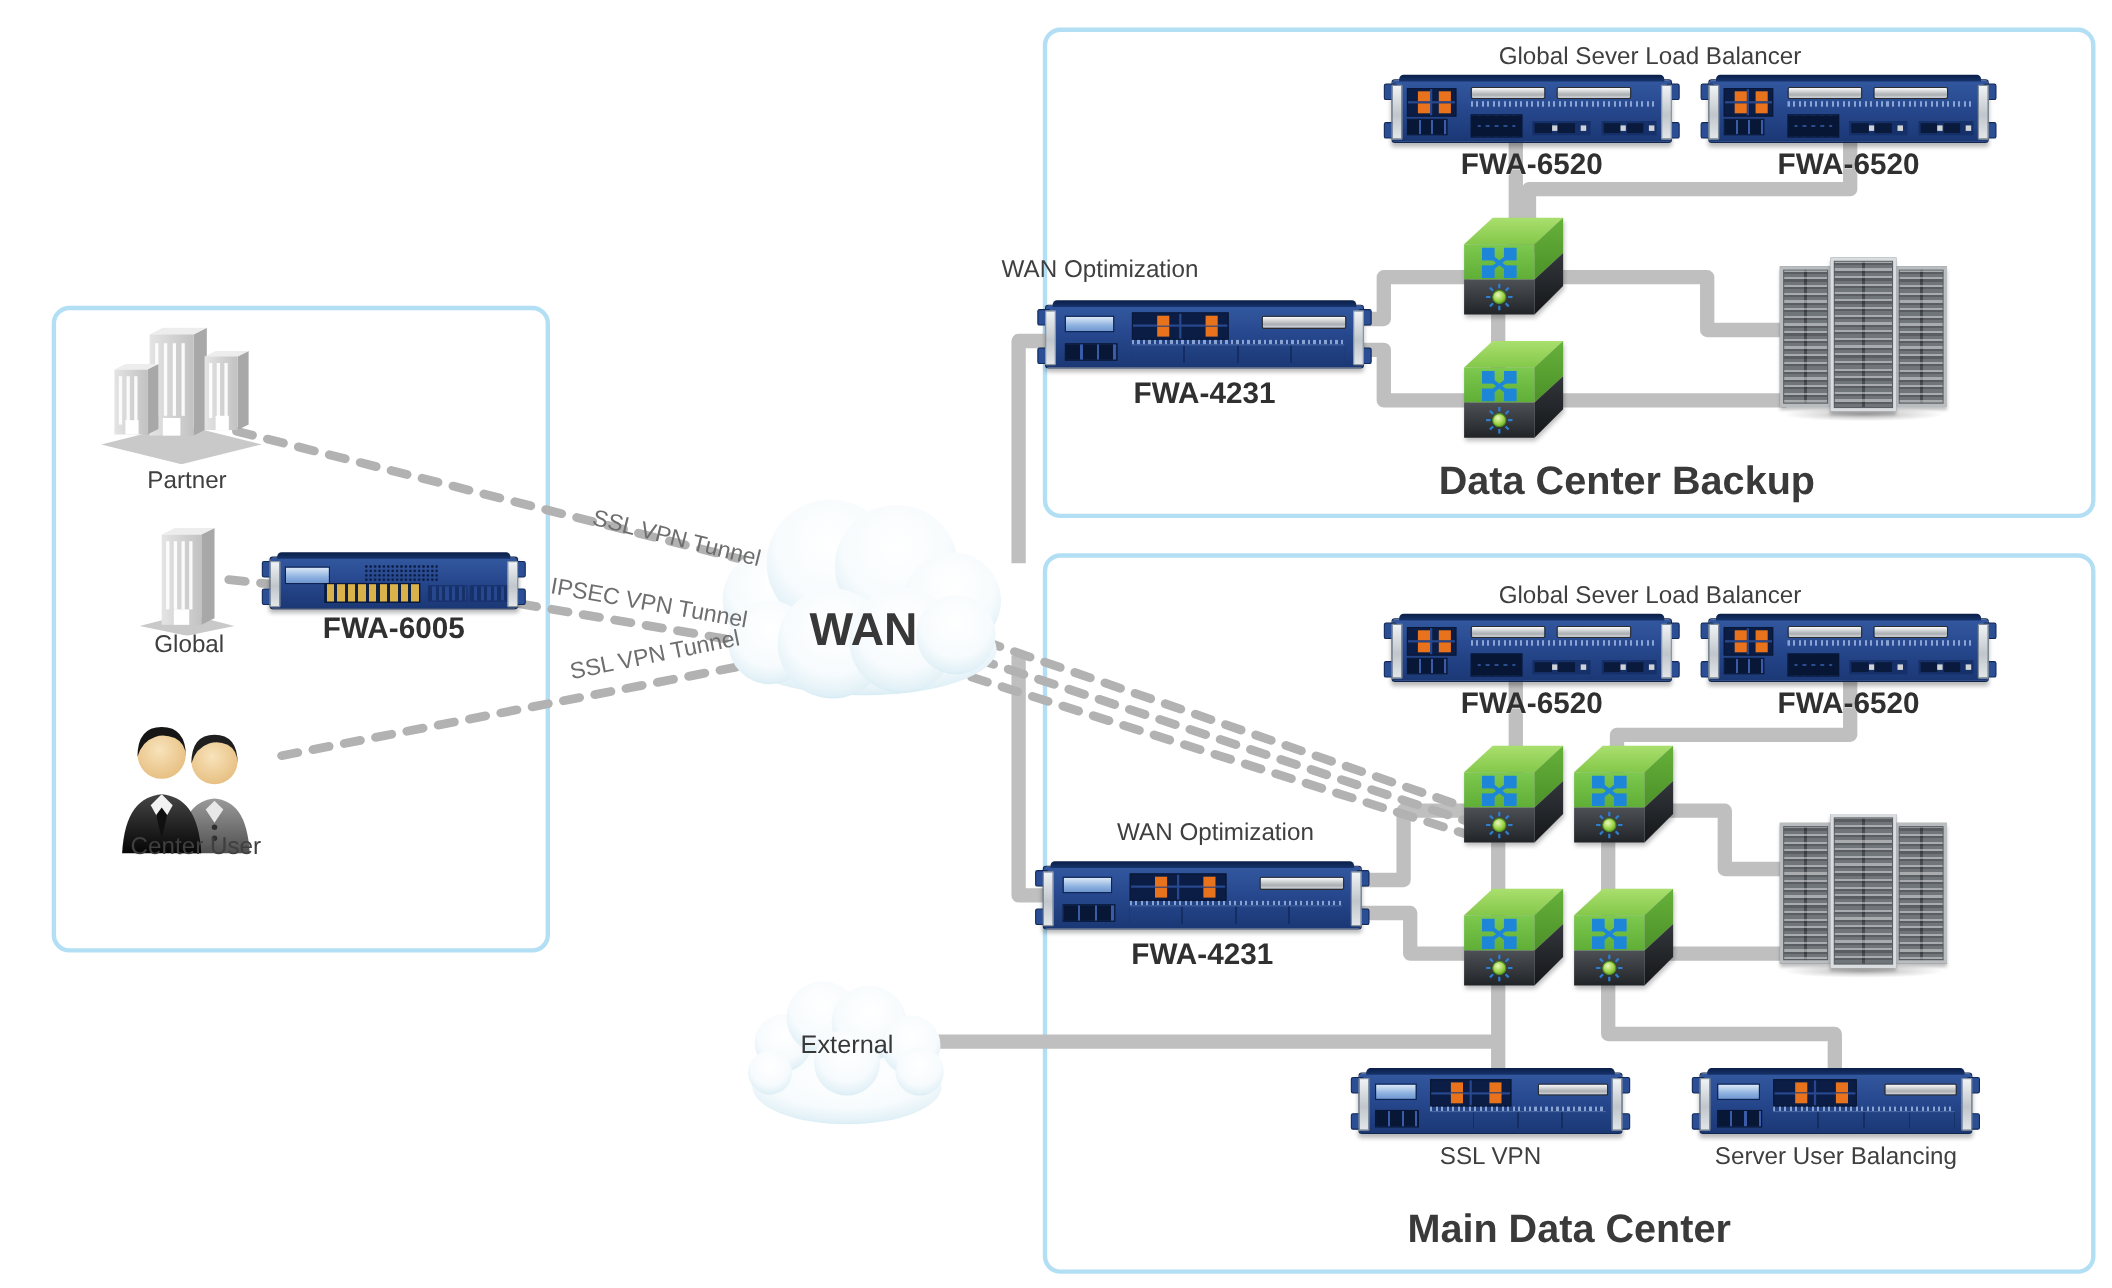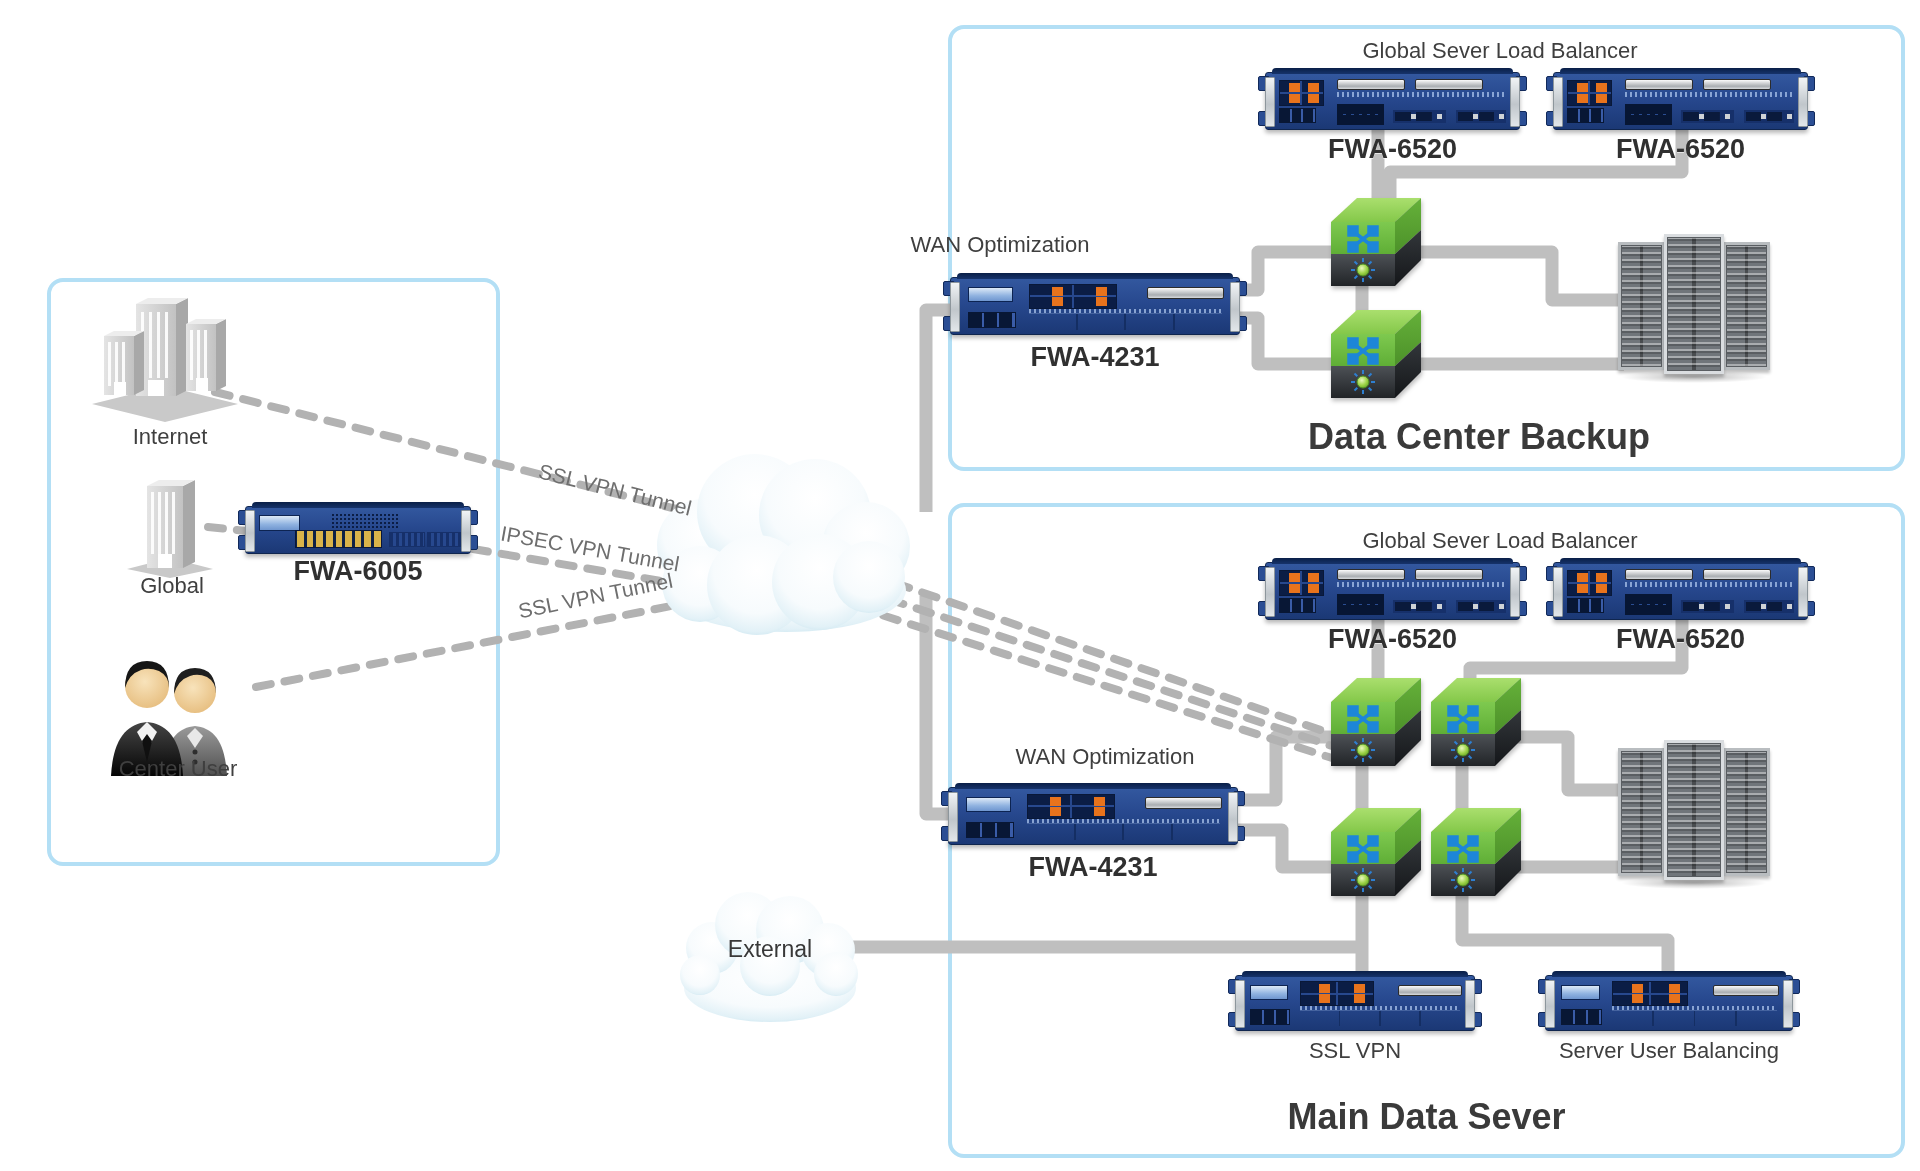--- a/index.html
+++ b/index.html
@@ -207,21 +207,21 @@
     <g>
       <polygon points="126,32 136,27 136,94 126,99" fill="#a8a8a8"></polygon>
       <polygon points="96,32 106,27 136,27 126,32" fill="#ededed"></polygon>
       <rect x="96" y="32" width="30" height="67" fill="url(#gBldg)"></rect>
       <rect x="100" y="38" width="3" height="50" fill="#fff" opacity=".9"></rect>
         <rect x="107" y="38" width="3" height="50" fill="#fff" opacity=".9"></rect>
       <rect x="114" y="38" width="3" height="50" fill="#fff" opacity=".9"></rect>
       <rect x="106" y="86" width="12" height="13" fill="#fff"></rect>
     </g>
   </svg>
-  <div class="lbl" style="left:95px;top:424px;width:150px">Internet</div>
+  <div class="lbl" style="left:95px;top:424px;width:150px">Partner</div>
 
   <svg class="icon" style="left:125px;top:478px" width="90" height="100" viewBox="0 0 90 100">
     <polygon points="45,80 88,91 45,100 2,91" fill="#c9c9c9"></polygon>
     <polygon points="58,8 70,2 70,84 58,90" fill="#a8a8a8"></polygon>
     <polygon points="22,8 34,2 70,2 58,8" fill="#ededed"></polygon>
     <rect x="22" y="8" width="36" height="82" fill="url(#gBldg)"></rect>
     <rect x="26" y="14" width="3" height="62" fill="#fff" opacity=".9"></rect>
       <rect x="33" y="14" width="3" height="62" fill="#fff" opacity=".9"></rect>
     <rect x="40" y="14" width="3" height="62" fill="#fff" opacity=".9"></rect>
       <rect x="47" y="14" width="3" height="62" fill="#fff" opacity=".9"></rect>
@@ -261,20 +261,21 @@
       <path d="M30,40 Q30,13 52,13 Q74,13 74,40 Q74,28 64,23 Q54,19 46,22 Q34,26 30,40 Z" fill="#161616"></path>
     </g>
   </svg>
   <div class="lbl" style="left:88px;top:756px;width:180px">Center User</div>
 
 
   <div class="tunnel" style="left:505px;top:478px;width:220px;transform:rotate(14deg)">SSL VPN Tunnel</div>
   <div class="tunnel" style="left:475px;top:537px;width:230px;transform:rotate(10deg)">IPSEC VPN Tunnel</div>
   <div class="tunnel" style="left:488px;top:584px;width:215px;transform:rotate(-11.5deg)">SSL VPN Tunnel</div>
 
+  <div class="cloudtxt" style="left:655px;top:548px;width:260px;font-size:42px">WAN</div>
   <div class="cloudtxt" style="left:680px;top:936px;width:180px;font-size:23px;font-weight:normal">External</div>
 
   <div class="lbl" style="left:1150px;top:38px;width:700px">Global Sever Load Balancer</div>
 
   <div class="app" style="left:1265px;top:72px;width:255px;height:58px">
     <i class="ear e1"></i>
       <i class="ear e2"></i>
       <i class="ear e3"></i>
       <i class="ear e4"></i>
     <i class="rail rl"></i>
@@ -579,15 +580,15 @@
       <i class="rail rr"></i>
     <i class="lcd" style="left:6%;top:16%;width:15%;height:24%"></i>
     <i class="mods" style="left:27%;top:10%;width:30%;height:42%"></i>
     <i class="silver" style="left:68%;top:16%;width:26%;height:18%"></i>
     <i class="vent" style="left:27%;top:56%;width:67%;height:7%"></i>
     <i class="p3" style="left:6%;bottom:10%;width:16%;height:26%"></i>
     <i class="doors" style="left:27%;bottom:7%;width:67%;height:28%"></i>
   </div>
   <div class="lbl" style="left:1530px;top:1038px;width:278px">Server User Balancing</div>
 
-  <div class="title" style="left:948px;top:1096px;width:957px">Main Data Sever</div>
+  <div class="title" style="left:948px;top:1096px;width:957px">Main Data Center</div>
 
 </div>
 
 </body></html>

